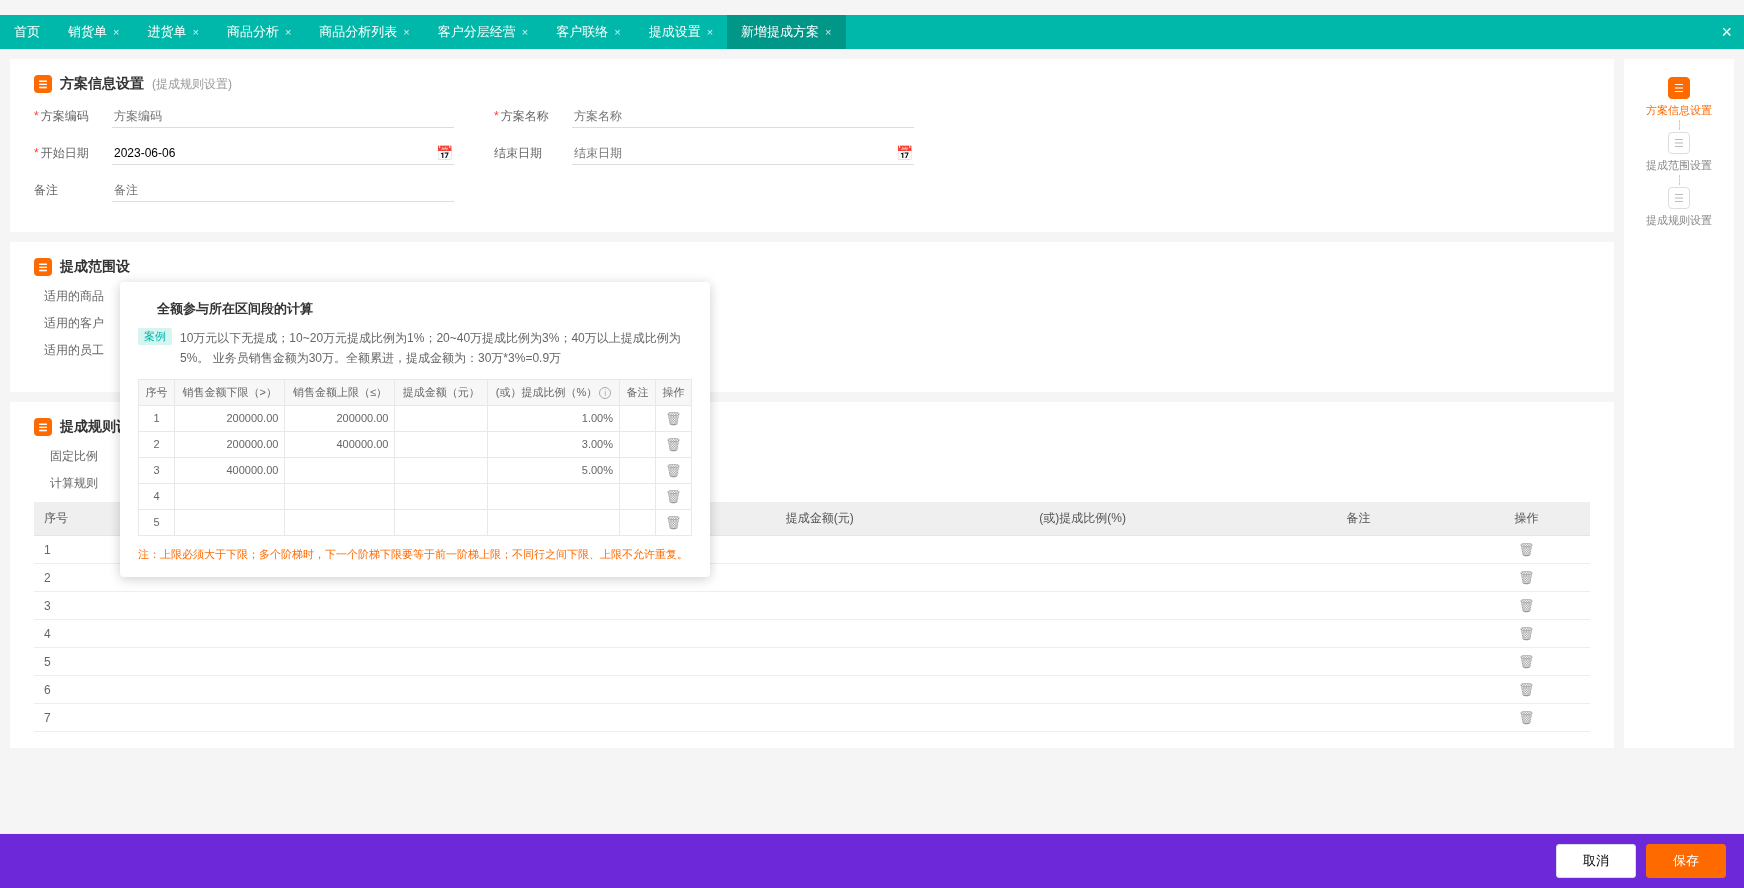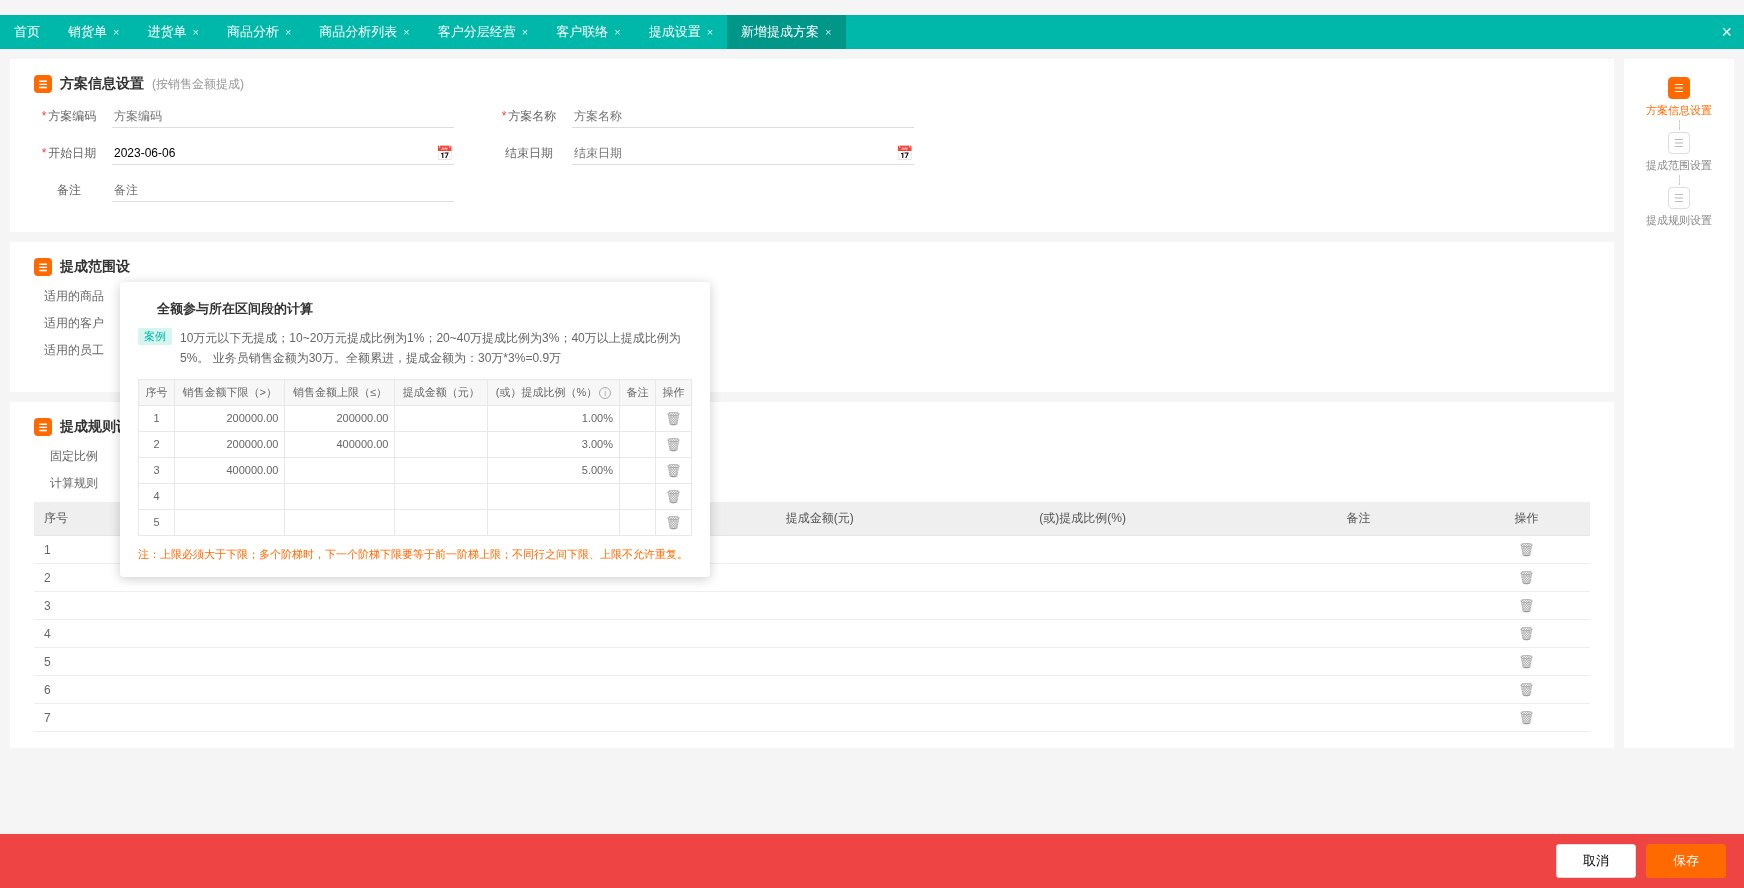--- a/index.html
+++ b/index.html
@@ -16,21 +16,21 @@
   .content-col { flex: 1; display: flex; flex-direction: column; gap: 10px; }
   
   .panel { background: #fff; padding: 16px 24px; }
   
   .section-head { display: flex; align-items: center; gap: 8px; font-size: 14px; font-weight: bold; margin-bottom: 12px; }
   .section-icon { display: inline-flex; align-items: center; justify-content: center; width: 18px; height: 18px; border-radius: 4px; background: #ff6a00; color: #fff; font-size: 10px; }
   .section-sub { font-size: 12px; color: #999; font-weight: normal; }
   
   .form-row { display: flex; gap: 40px; margin-bottom: 14px; }
   .form-group { display: flex; align-items: center; gap: 8px; min-width: 420px; }
-  .form-label { width: 70px; text-align: center; color: #666; font-size: 12px; }
+  .form-label { width: 70px; text-align: left; color: #666; font-size: 12px; }
   .req { color: #ff3b30; margin-right: 2px; }
   .form-input { flex: 1; border: none; border-bottom: 1px solid #ddd; padding: 4px 2px; font-size: 12px; outline: none; background: transparent; }
   .date-wrap { display: flex; align-items: center; flex: 1; border-bottom: 1px solid #ddd; }
   .date-wrap input { border: none; flex: 1; outline: none; padding: 4px 2px; font-size: 12px; }
   .cal-icon { color: #ff6a00; font-size: 14px; }
   
   .scope-row { display: flex; align-items: center; margin-bottom: 10px; }
   .scope-label { width: 80px; text-align: center; color: #666; font-size: 12px; }
   
   .radio-group { display: flex; gap: 18px; align-items: center; }
@@ -62,21 +62,21 @@
   
   .right-nav { width: 110px; background: #fff; padding: 18px 4px; display: flex; flex-direction: column; align-items: center; gap: 2px; }
   .rn-step { display: flex; flex-direction: column; align-items: center; gap: 4px; cursor: pointer; }
   .rn-icon { width: 22px; height: 22px; border-radius: 4px; border: 1px solid #ddd; display: flex; align-items: center; justify-content: center; color: #bbb; font-size: 11px; }
   .rn-icon.active { border-color: #ff6a00; background: #ff6a00; color: #fff; }
   .rn-label { font-size: 11px; color: #888; }
   .rn-label.active { color: #ff6a00; }
   .rn-line { width: 1px; height: 10px; border-left: 1px dashed #ccc; }
   
   
-  .footer { position: fixed; bottom: 0; left: 0; right: 0; background: #ef4444; border-top: 1px solid #eee; padding: 10px 18px; display: flex; justify-content: flex-end; gap: 10px; }
+  .footer { position: fixed; bottom: 0; left: 0; right: 0; background: #6d28d9; border-top: 1px solid #eee; padding: 10px 18px; display: flex; justify-content: flex-end; gap: 10px; }
   .btn { padding: 7px 26px; border-radius: 3px; font-size: 13px; cursor: pointer; border: 1px solid #ddd; background: #fff; }
   .btn.primary { background: #ff6a00; color: #fff; border-color: #ff6a00; }
 </style>
 </head>
 <body>
 
 <div class="tab-bar">
   <div id="tabs-container" style="display:flex;">
       <div class="tab-item">
         <span>首页</span>
@@ -117,21 +117,21 @@
   <span class="global-close">×</span>
 </div>
 
 <div class="main-wrap">
   <div class="content-col">
 
     <div class="panel">
       <div class="section-head">
         <span class="section-icon">☰</span>
         <span>方案信息设置</span>
-        <span class="section-sub">(按销售金额提成)</span>
+        <span class="section-sub">(提成规则设置)</span>
       </div>
       <div class="form-row">
         <div class="form-group">
           <label class="form-label"><span class="req">*</span><span>方案编码</span></label>
           <input class="form-input" placeholder="方案编码" style="">
         </div>
         <div class="form-group">
           <label class="form-label"><span class="req">*</span><span>方案名称</span></label>
           <input class="form-input" placeholder="方案名称" style="">
         </div>

